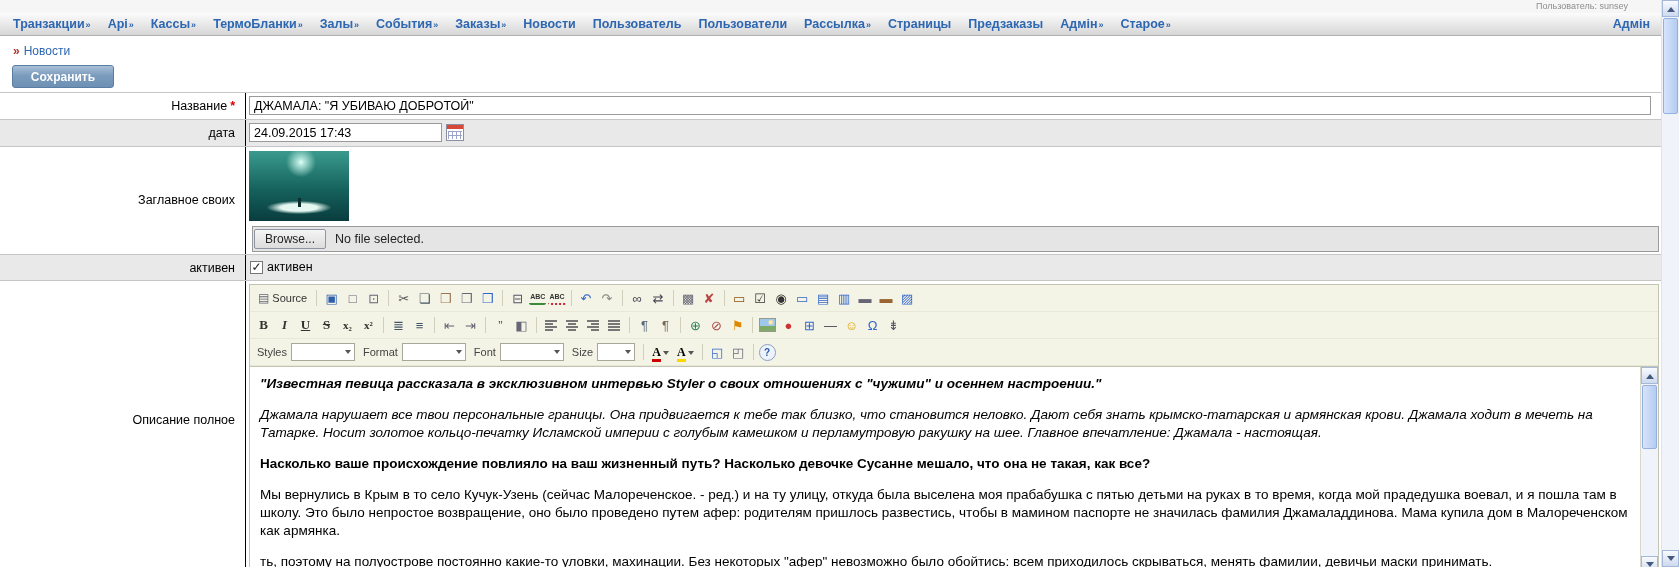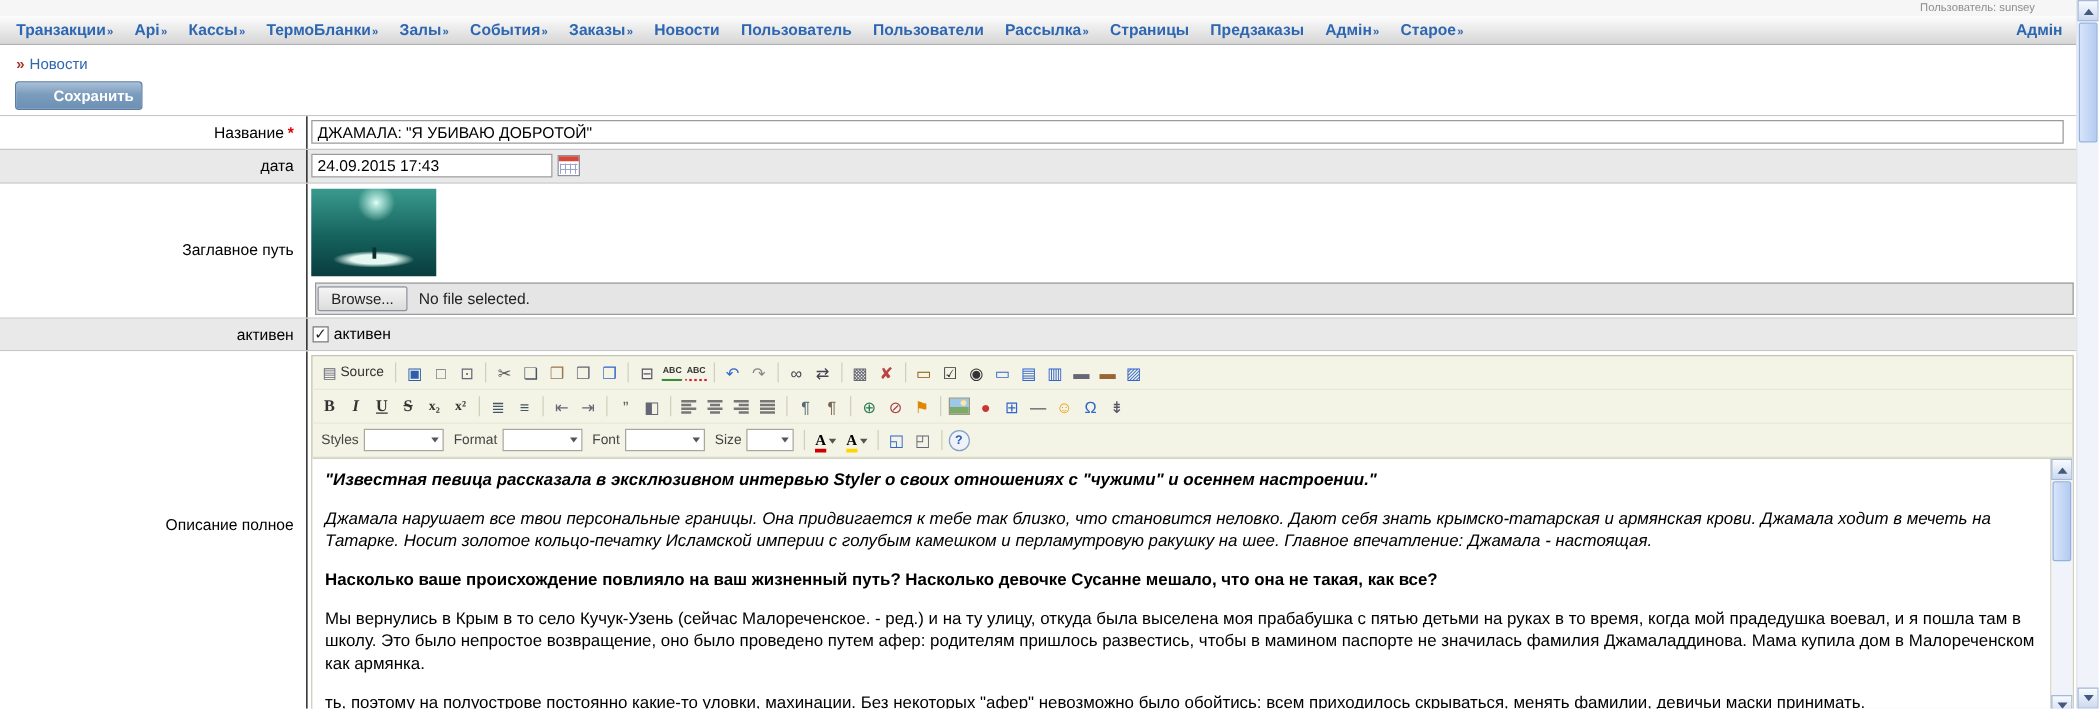--- a/index.html
+++ b/index.html
@@ -21,21 +21,21 @@
 
   
   .breadcrumb{margin:8px 0 0 13px;font-size:12px;height:15px;}
   .bc-sym{color:#a8372b;font-weight:bold;margin-right:4px;}
   .bc-link{color:#2d66b1;text-decoration:none;cursor:pointer;}
 
   
   .save-btn{display:block;margin:6px 0 4px 12px;width:102px;height:23px;
             background:linear-gradient(#a9c0d8,#7b9cbd 45%,#6d90b4);
             border:1px solid #5a7da3;border-radius:3px;color:#fff;font-weight:bold;
-            font-size:12px;font-family:inherit;cursor:pointer;text-align:right;}
+            font-size:12px;font-family:inherit;cursor:pointer;}
 
   
   .form{width:1662px;border-top:1px solid #c6c6c6;font-size:12.5px;box-sizing:border-box;}
   .frow{display:flex;border-bottom:1px solid #c6c6c6;background:#fff;box-sizing:border-box;}
   .frow.alt{background:#e9e9e9;}
   .lbl{width:246px;min-width:246px;text-align:right;padding:6px 10px 0 0;
        box-sizing:border-box;border-right:1px solid #000000;}
   .req{color:#d00;margin-left:3px;font-weight:bold;}
   .val{flex:1;min-width:0;position:relative;}
   .r-name{height:27px}.r-date{height:27px}.r-photo{height:108px}.r-active{height:26px}
@@ -193,21 +193,21 @@
         <div class="val">
           <div class="date-wrap">
             <input class="date-input" type="text" value="24.09.2015 17:43" style="">
             <span class="cal"></span>
           </div>
         </div>
       </div>
 
       <div class="frow r-photo">
         <div class="lbl">
-          <span>Заглавное путь</span>
+          <span>Заглавное своих</span>
         </div>
         <div class="val">
           <div class="photo-wrap">
             <div class="thumb">
               <div class="ground"></div>
               <div class="figure"></div>
             </div>
             <div class="filebox">
               <button class="browse-btn">Browse...</button>
               <span class="file-status">No file selected.</span>

